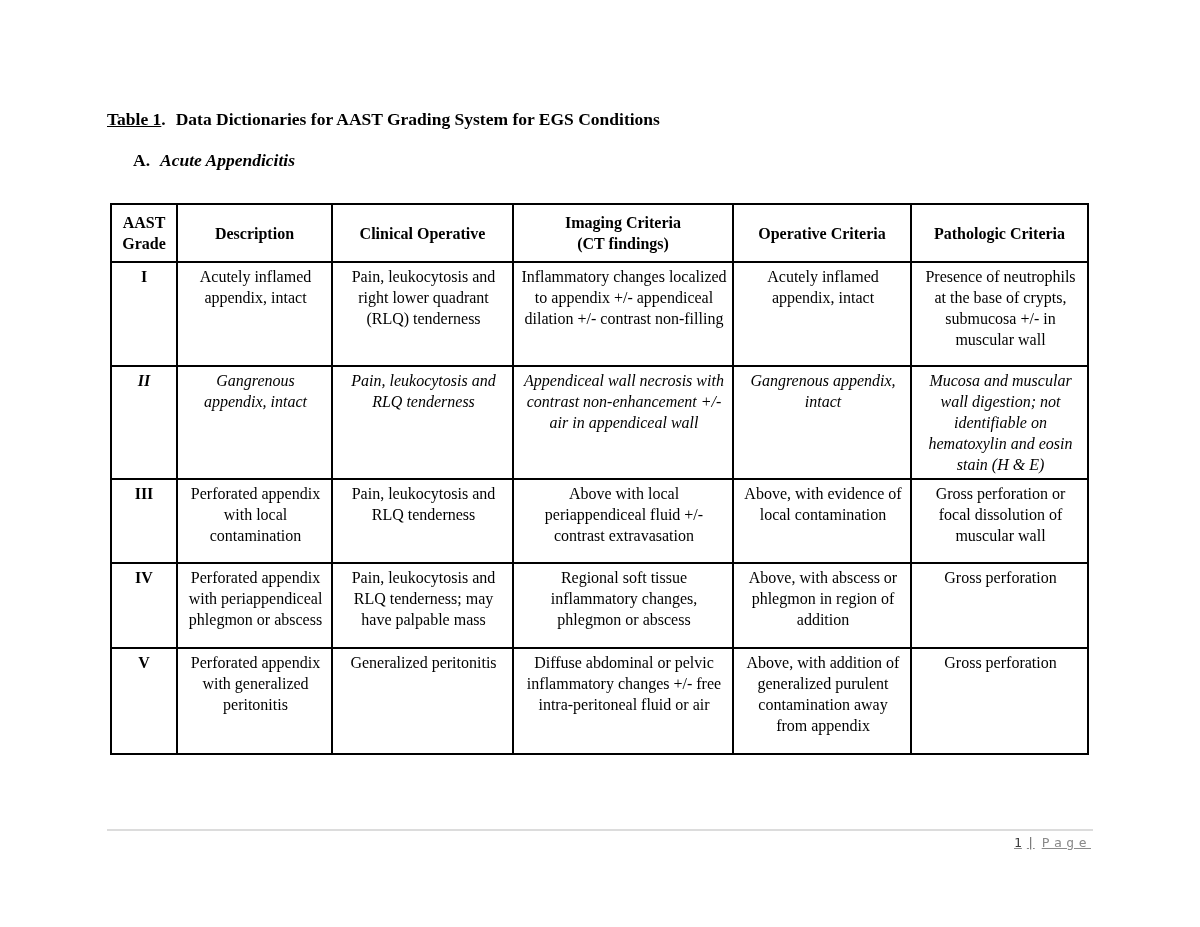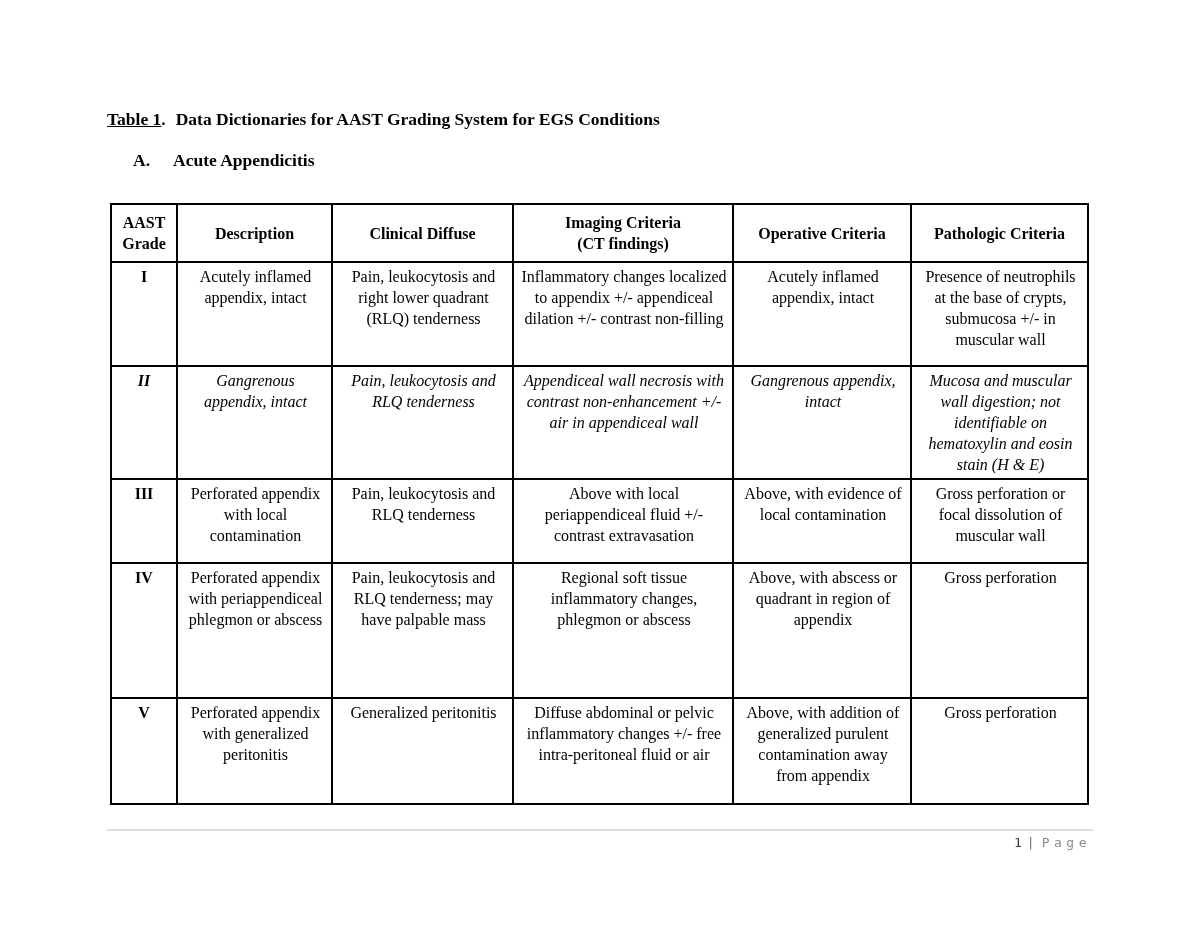--- a/index.html
+++ b/index.html
@@ -28,21 +28,21 @@
   .doc-title .underlined { text-decoration: underline; }
   .doc-title .title-rest { margin-left: 10px; }
   .section-heading {
     position: absolute;
     left: 133px;
     top: 150px;
     font-size: 17.5px;
     font-weight: 700;
     white-space: nowrap;
   }
-  .section-heading .sec-title { margin-left: 23px; }
+  .section-heading .sec-title { margin-left: 10px; font-style: italic; }
 
   
   table.aast-table {
     position: absolute;
     left: 110px;
     top: 203px;
     width: 977px;
     border-collapse: collapse;
     table-layout: fixed;
   }
@@ -65,21 +65,21 @@
   }
   .aast-table td.grade-cell {
     text-align: center;
     font-weight: 700;
     padding-left: 2px;
     padding-right: 2px;
   }
   tr.body-row-1 { height: 104px; }
   tr.body-row-2 { height: 105px; font-style: italic; }
   tr.body-row-3 { height: 84px; margin-top: 48px;  }
-  tr.body-row-4 { height: 135px; }
+  tr.body-row-4 { height: 85px; }
   tr.body-row-5 { height: 106px; }
 
   
   .footer-rule {
     position: absolute;
     left: 107px;
     top: 829px;
     width: 986px;
     height: 2px;
     background: #dcdcdc;
@@ -87,20 +87,21 @@
   .footer-text {
     position: absolute;
     left: 107px;
     top: 835px;
     width: 984px;
     text-align: right;
     font-family: "DejaVu Sans Mono", monospace;
     font-size: 13px;
     color: #8a8a8a;
     white-space: nowrap;
+    text-decoration: underline;
   }
   .footer-text .page-num { color: #3d3d3d; margin-right: 5px; }
   .footer-text .sep { color: #6e6e6e; margin-right: 7px; }
   .footer-text .page-word { letter-spacing: 4.5px; }
 </style>
 </head>
 <body>
 
 <div class="page">
 
@@ -119,21 +120,21 @@
       <col style="width:181px">
       <col style="width:220px">
       <col style="width:178px">
       <col style="width:177px">
     </colgroup>
     <thead>
       <tr>
         <th>AAST
 Grade</th>
         <th>Description</th>
-        <th>Clinical Diffuse</th>
+        <th>Clinical Operative</th>
         <th>Imaging Criteria
 (CT findings)</th>
         <th>Operative Criteria</th>
         <th>Pathologic Criteria</th>
       </tr>
     </thead>
     <tbody>
       <tr class="body-row-1">
         <td class="grade-cell">I</td>
         <td>Acutely inflamed appendix, intact</td>
@@ -156,21 +157,21 @@
         <td>Pain, leukocytosis and RLQ tenderness</td>
         <td>Above with local periappendiceal fluid +/- contrast extravasation</td>
         <td>Above, with evidence of local contamination</td>
         <td>Gross perforation or focal dissolution of muscular wall</td>
       </tr>
       <tr class="body-row-4">
         <td class="grade-cell">IV</td>
         <td>Perforated appendix with periappendiceal phlegmon or abscess</td>
         <td>Pain, leukocytosis and RLQ tenderness; may have palpable mass</td>
         <td>Regional soft tissue inflammatory changes, phlegmon or abscess</td>
-        <td>Above, with abscess or quadrant in region of appendix</td>
+        <td>Above, with abscess or phlegmon in region of addition</td>
         <td>Gross perforation</td>
       </tr>
       <tr class="body-row-5">
         <td class="grade-cell">V</td>
         <td>Perforated appendix with generalized peritonitis</td>
         <td>Generalized peritonitis</td>
         <td>Diffuse abdominal or pelvic inflammatory changes +/- free intra-peritoneal fluid or air</td>
         <td>Above, with addition of generalized purulent contamination away from appendix</td>
         <td>Gross perforation</td>
       </tr>

